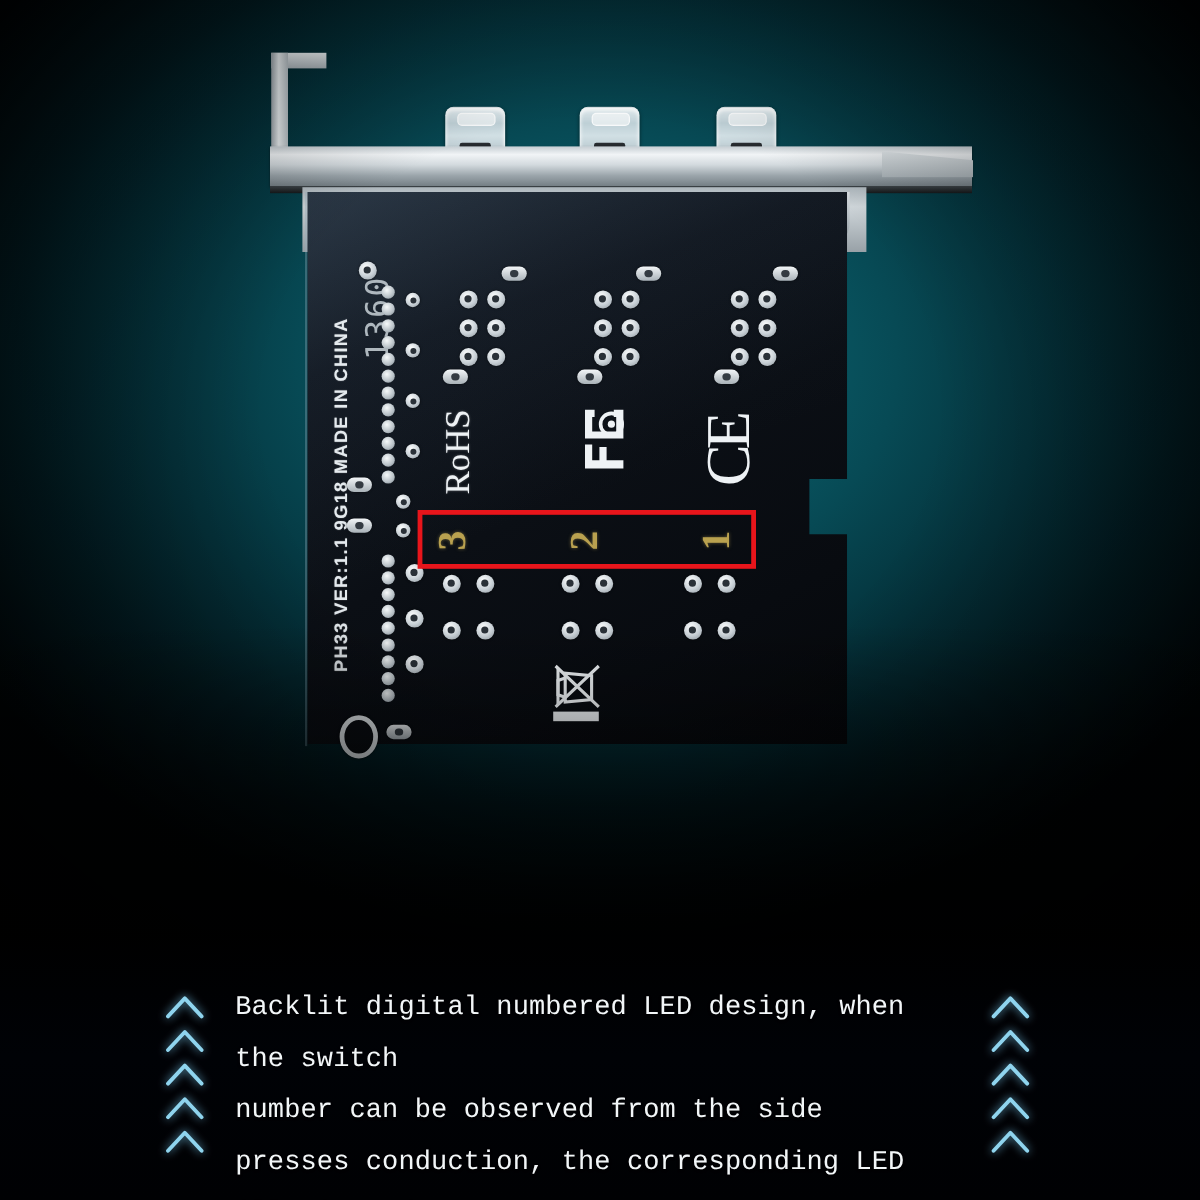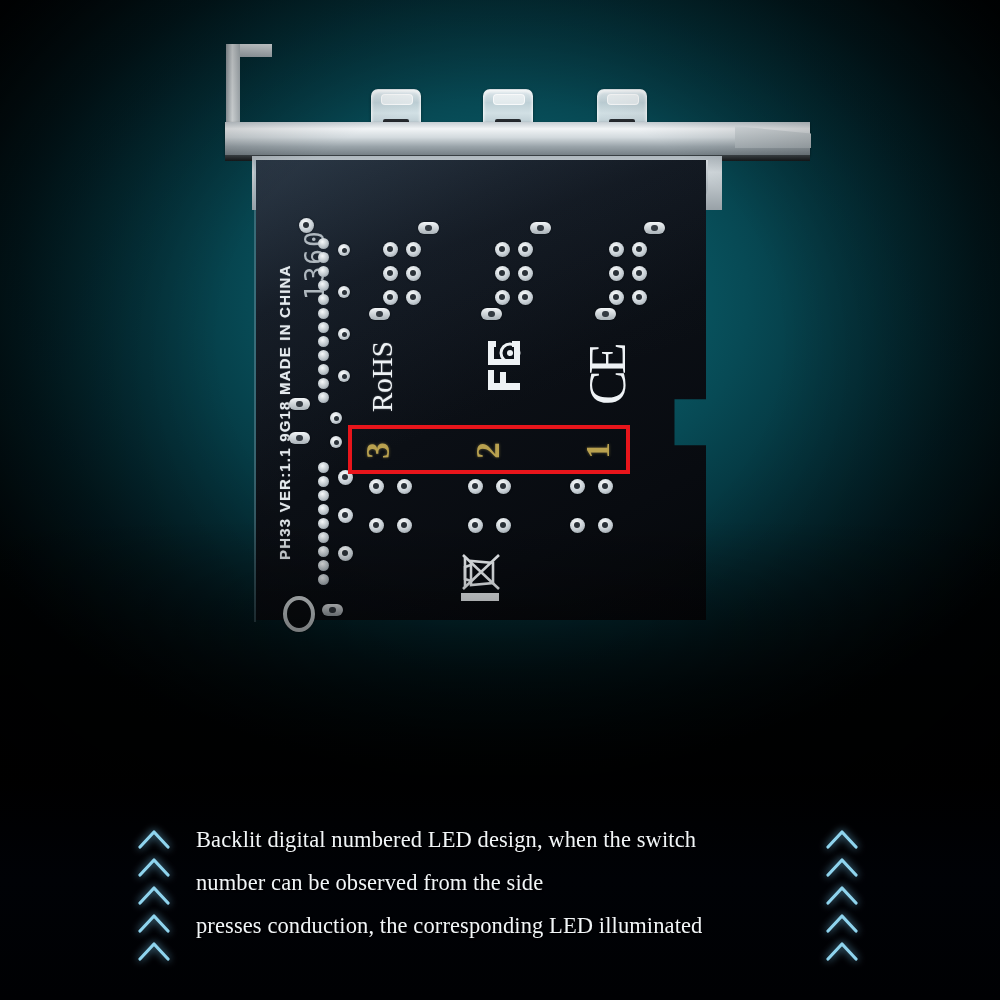--- a/index.html
+++ b/index.html
@@ -109,21 +109,21 @@
   .lednum{position:absolute;color:#b9a14f;font-size:33px;font-weight:bold;
     font-family:"Liberation Serif",serif;transform:rotate(-90deg);
     text-shadow:0 0 3px rgba(200,175,90,.5);}
 
   
   #weee{position:absolute;left:452px;top:552px;width:56px;height:46px;transform:rotate(-90deg);}
 
   
   #caption{position:absolute;left:196px;top:818px;width:610px;}
   .cap-line{color:#f2f6f8;font-size:22.5px;line-height:43px;
-    font-family:Liberation Serif, serif;letter-spacing:.1px;
+    font-family:Liberation Mono, monospace;letter-spacing:.1px;
     text-shadow:0 1px 2px rgba(0,0,0,.9);}
   .chev-col{position:absolute;top:826px;width:34px;}
   #chev-left{left:137px;} #chev-right{left:825px;}
   .chev{width:34px;height:26px;margin-bottom:2px;}
   .chev svg{display:block;filter:drop-shadow(0 0 4px rgba(120,200,235,.85));}
 </style>
 </head>
 <body>
 
 <div id="stage">

